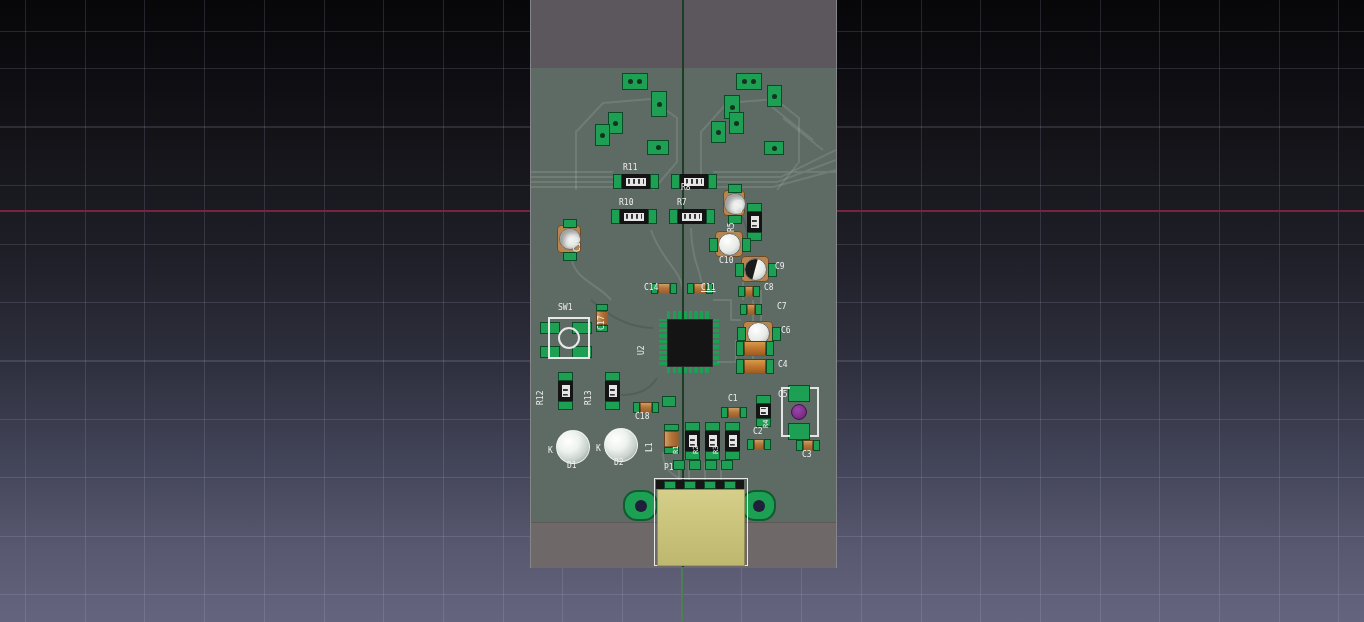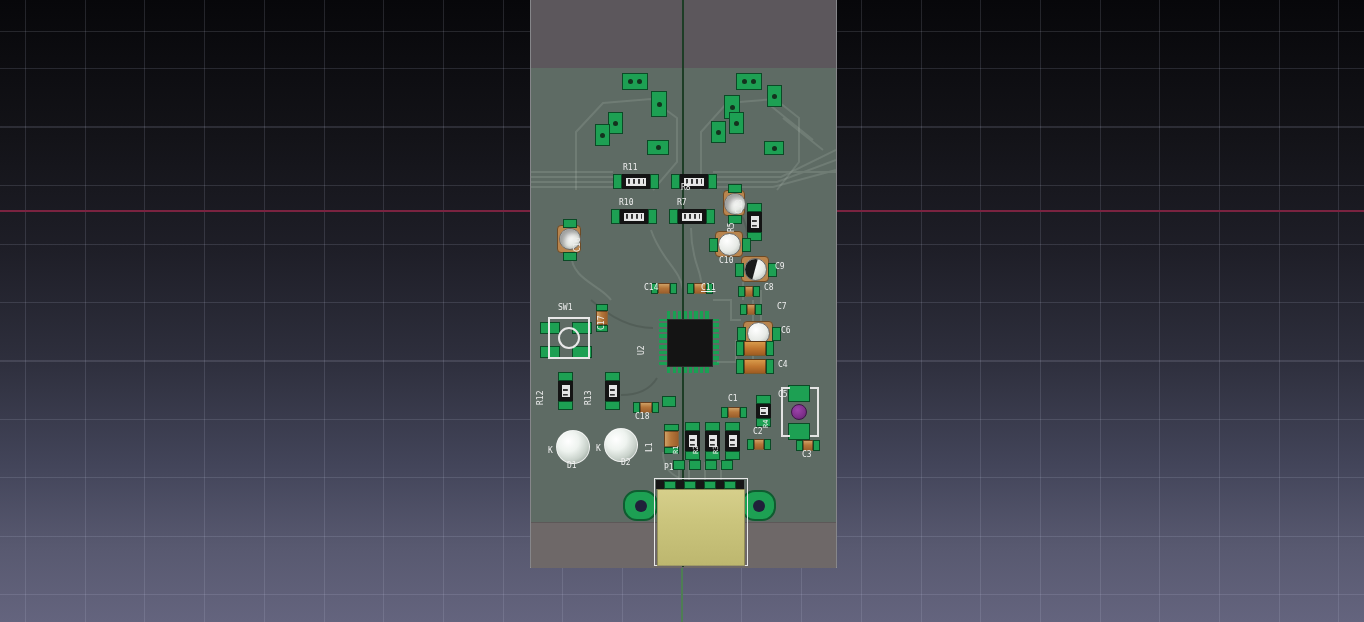--- a/index.html
+++ b/index.html
@@ -398,18 +398,18 @@
     <span class="silk" style="left:222px;top:427px;">C2</span>
     <span class="silk" style="left:271px;top:450px;">C3</span>
     <span class="silk v" style="left:124px;top:442px;">L1</span>
     <span class="silk v tiny" style="left:150px;top:444px;">R1</span>
     <span class="silk v tiny" style="left:170px;top:444px;">R2</span>
     <span class="silk v tiny" style="left:190px;top:444px;">R3</span>
     <span class="silk v tiny" style="left:240px;top:418px;">R4</span>
     <span class="silk" style="left:17px;top:446px;">K</span>
     <span class="silk" style="left:65px;top:444px;">K</span>
     <span class="silk" style="left:36px;top:461px;">D1</span>
-    <span class="silk" style="left:90px;top:458px;">D2</span>
+    <span class="silk" style="left:83px;top:458px;">D2</span>
     <span class="silk" style="left:133px;top:463px;">P1</span>
   </div>
 
   <div class="axis-y" style="left:681px;top:567px;height:55px;background:#4e7e54;z-index:2;"></div>
 </div>
 
 </body></html>

